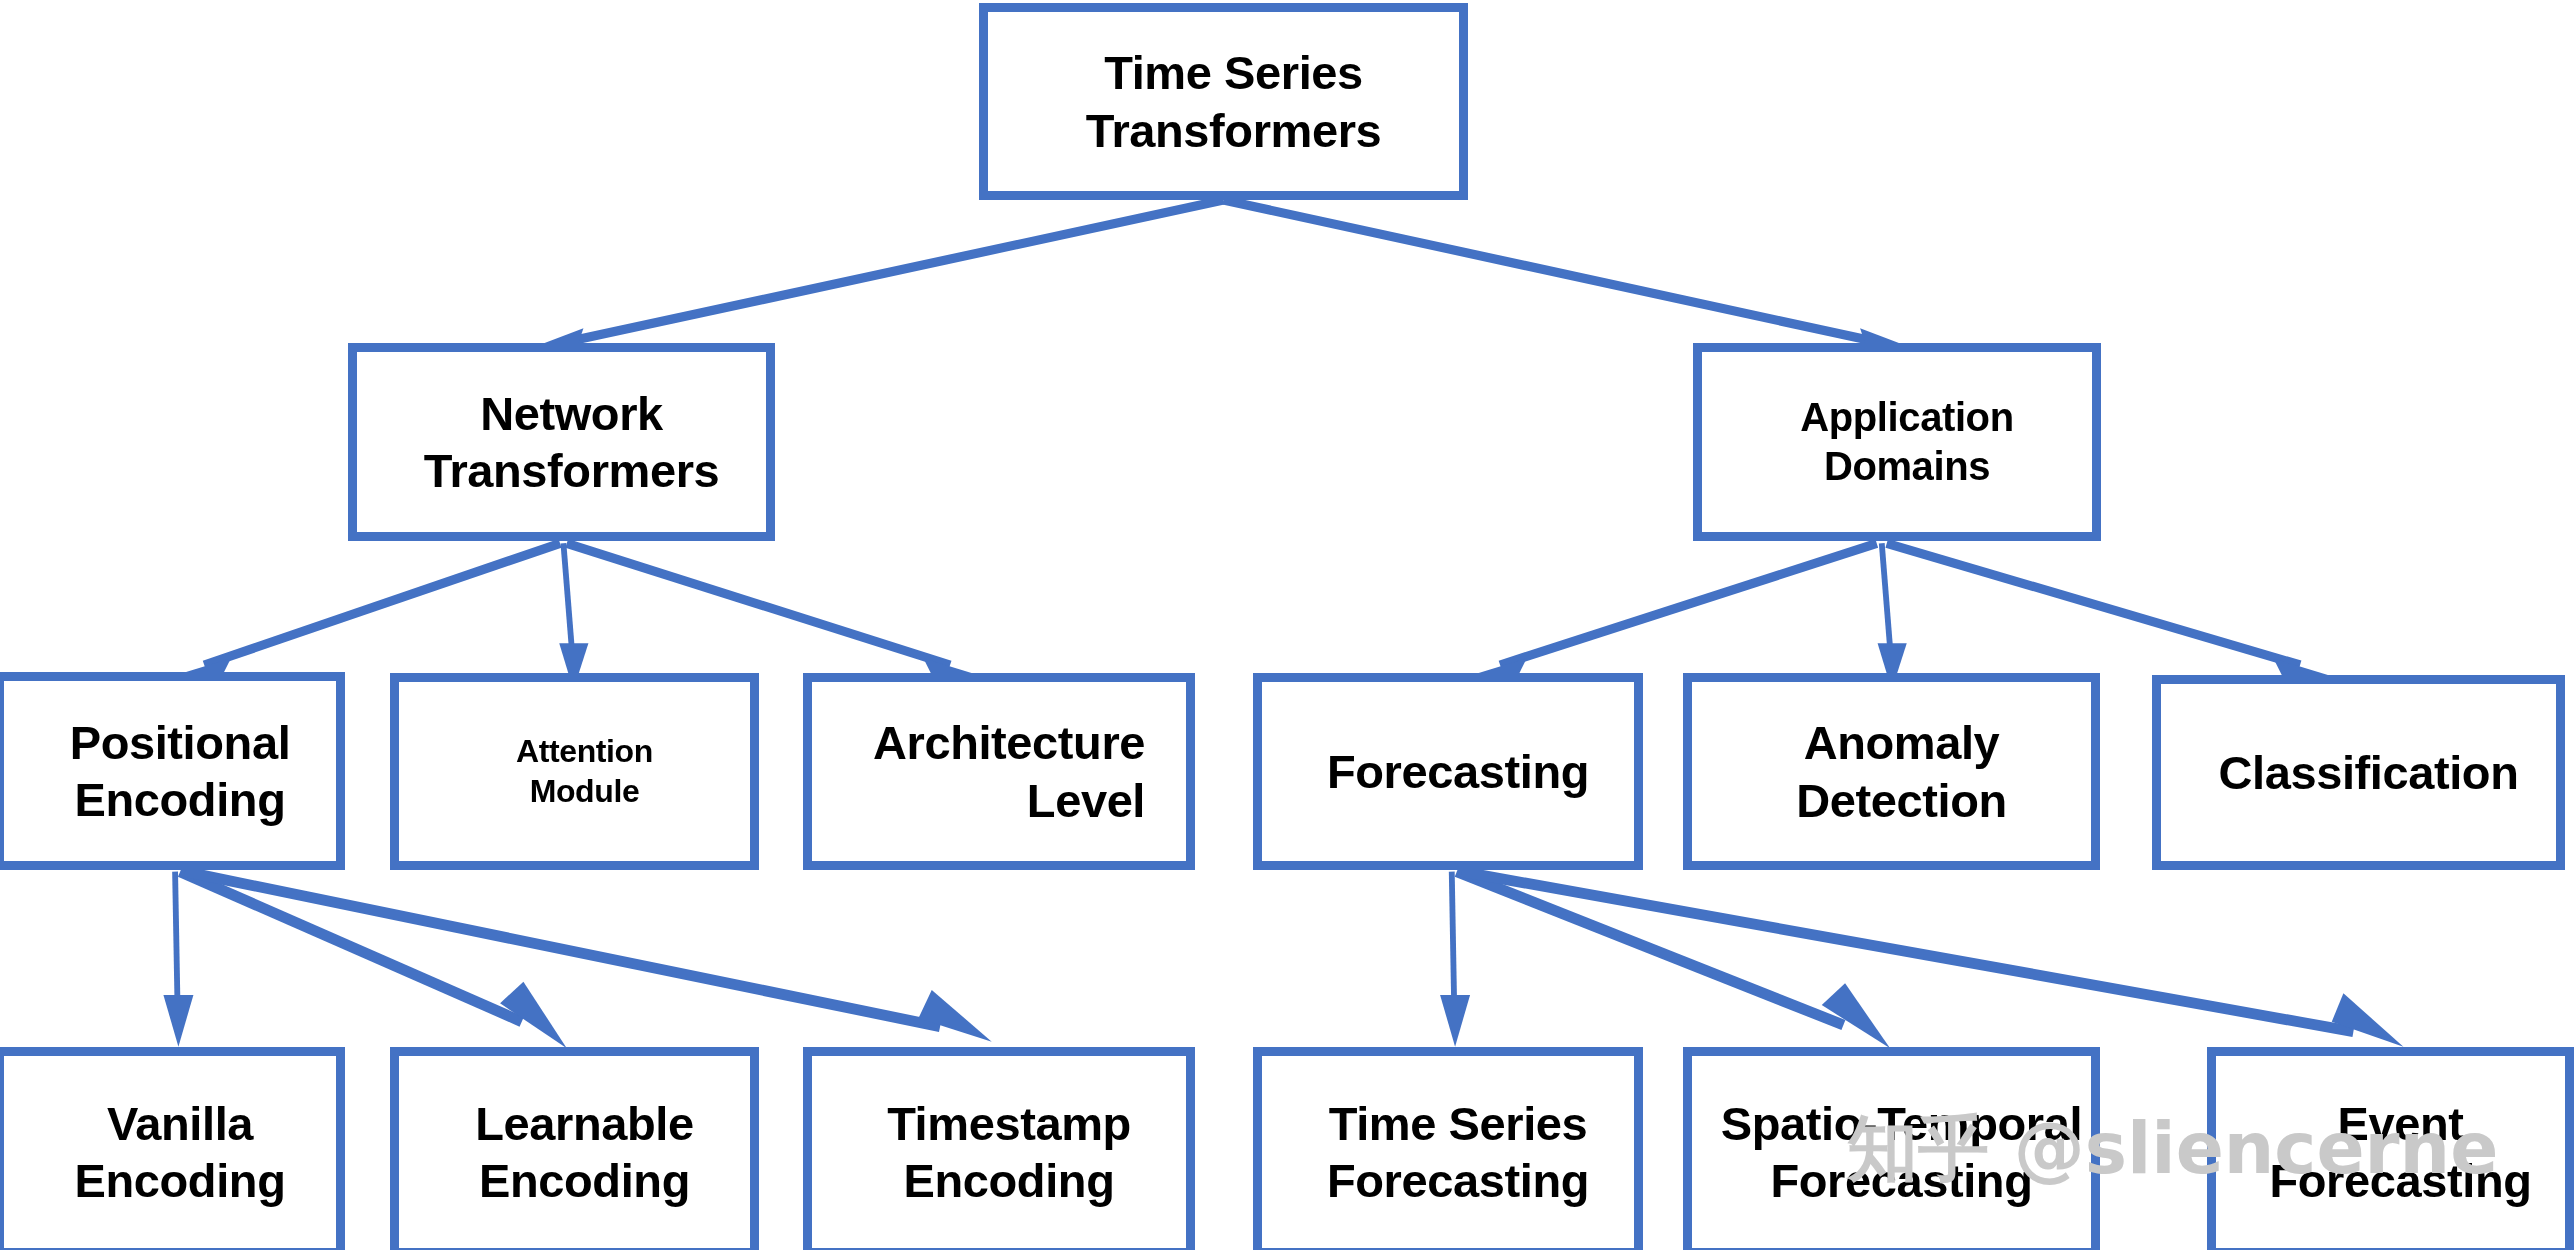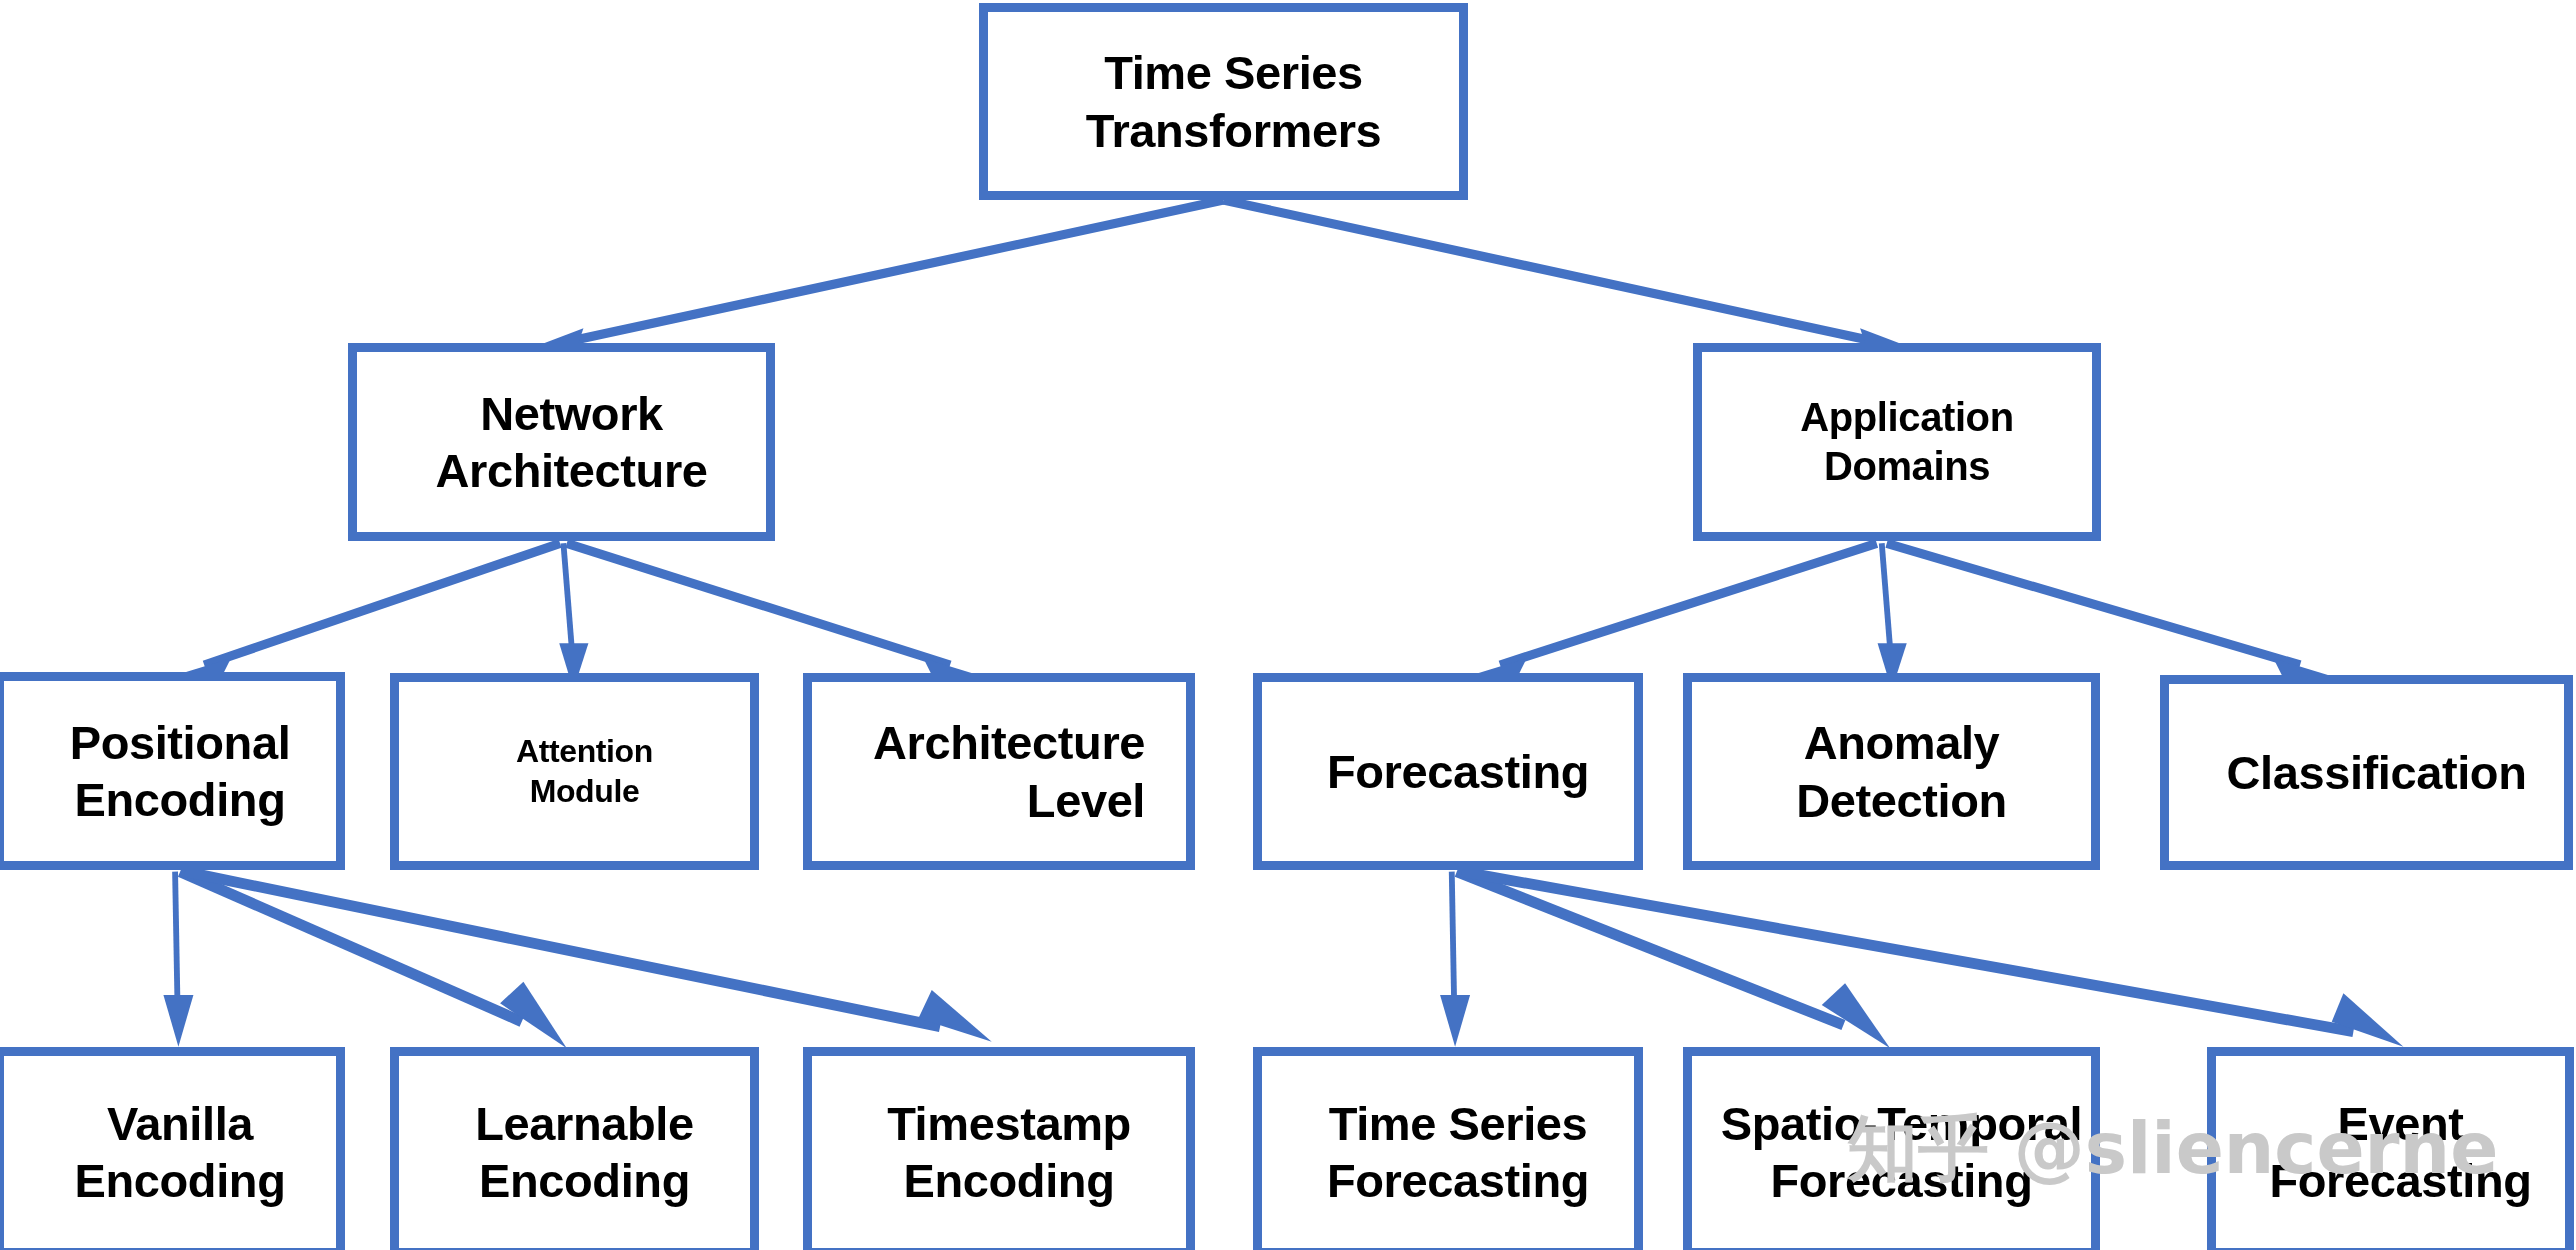--- a/index.html
+++ b/index.html
@@ -130,40 +130,40 @@
     <g>
       <path d="M 1754 1046 L 2824 1238" stroke="#4472c4" stroke-width="13" fill="none"></path>
       <path d="M 2884 1256 L 2798 1226 L 2812 1192 Z" fill="#4472c4"></path>
     </g>
   </svg>
 
   <div class="node thick" style="left:979px; top:3.3px; width:489px; height:197px; font-size:47px;">Time Series
 Transformers</div>
 
   <div class="node thick" style="left:348px; top:343px; width:427px; height:198px; font-size:47px;">Network
-Architecture</div>
+Transformers</div>
 
   <div class="node thick" style="left:1693px; top:343px; width:408px; height:198px; font-size:40px;">Application
 Domains</div>
 
   <div class="node thick" style="left:-5px; top:672px; width:350px; height:198px; font-size:47px;">Positional
 Encoding</div>
 
   <div class="node thick" style="left:390px; top:673px; width:369px; height:197px; font-size:32px;">Attention
 Module</div>
 
   <div class="node thick" style="left:803px; top:673px; width:392px; height:197px; font-size:47px;text-align:right;">Architecture
 Level</div>
 
   <div class="node thick" style="left:1253px; top:673px; width:390px; height:197px; font-size:47px;">Forecasting</div>
 
   <div class="node thick" style="left:1683px; top:673px; width:417px; height:197px; font-size:47px;">Anomaly
 Detection</div>
 
-  <div class="node thick" style="left:2152px; top:675px; width:413px; height:195px; font-size:47px;margin-left:8px;">Classification</div>
+  <div class="node thick" style="left:2152px; top:675px; width:413px; height:195px; font-size:47px;">Classification</div>
 
   <div class="node thick" style="left:-5px; top:1047px; width:350px; height:210px; font-size:47px;">Vanilla
 Encoding</div>
 
   <div class="node thick" style="left:390px; top:1047px; width:369px; height:210px; font-size:47px;">Learnable
 Encoding</div>
 
   <div class="node thick" style="left:803px; top:1047px; width:392px; height:210px; font-size:47px;">Timestamp
 Encoding</div>
 

